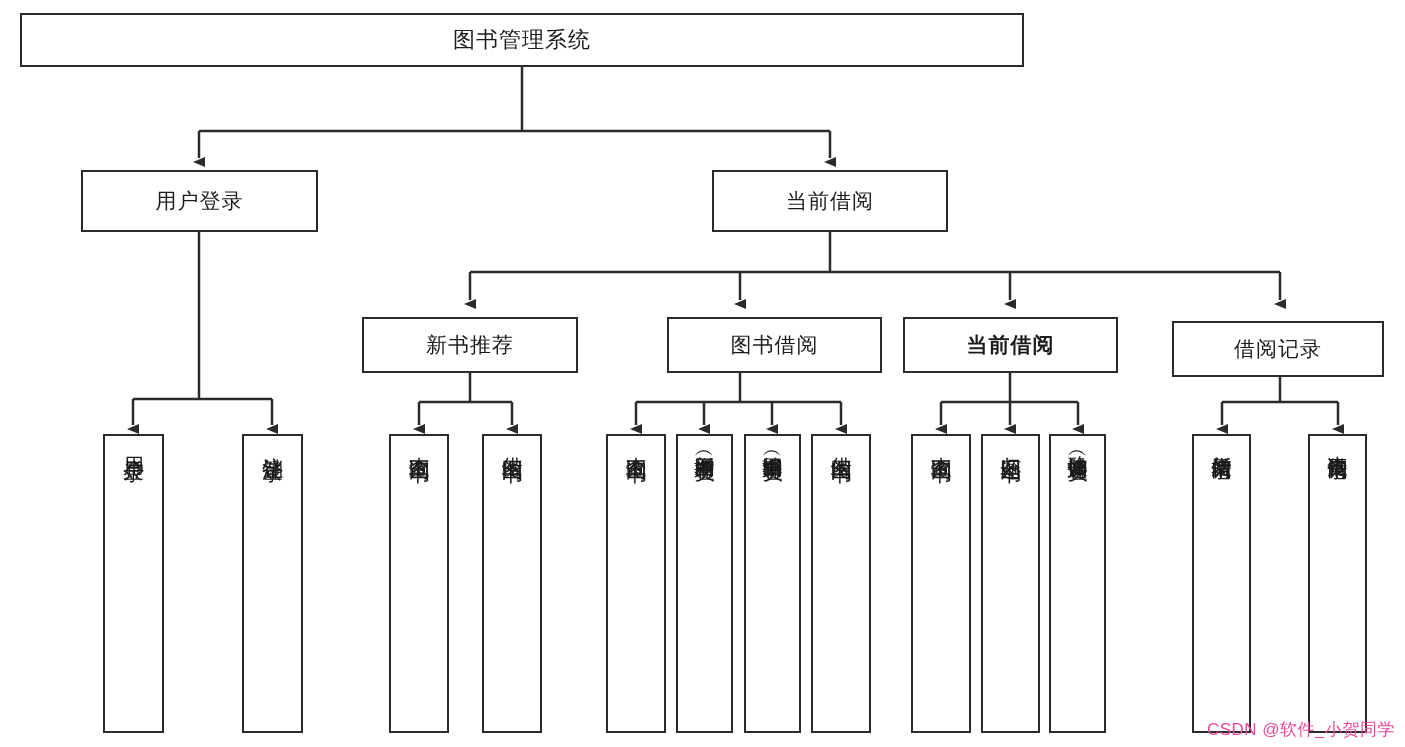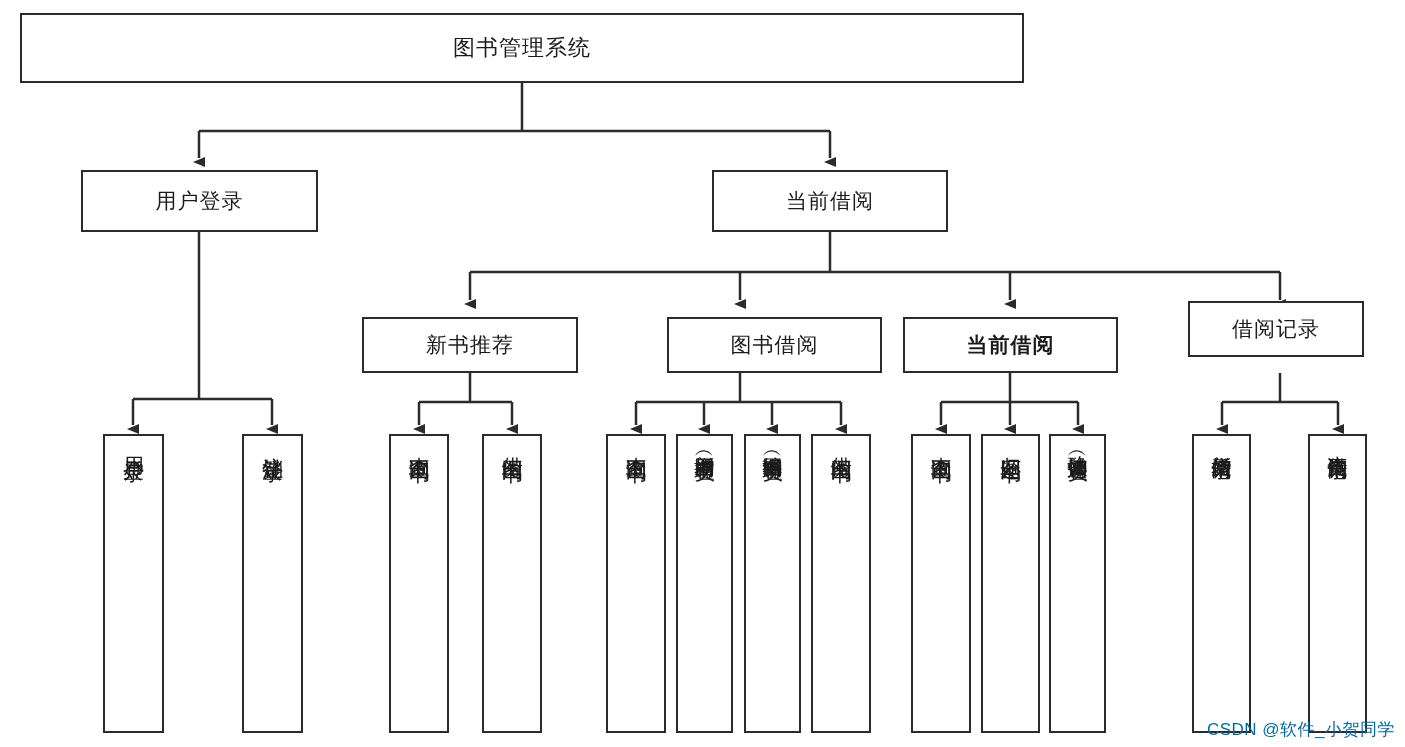--- a/index.html
+++ b/index.html
@@ -67,21 +67,21 @@
   }
   .node.v.tall .label {
     font-size: 20px;
     letter-spacing: 1px;
   }
   .watermark {
     position: absolute;
     right: 10px;
     bottom: 6px;
     font-size: 17px;
-    color: #0369a1;
+    color: #ec4899;
     letter-spacing: 0.5px;
     white-space: nowrap;
     user-select: none;
   }
 </style>
 </head>
 <body>
 
 <div id="canvas">
 
@@ -128,21 +128,21 @@
       <path d="M1010,402 L1010,425" marker-end="url(#arrow)"></path>
       <path d="M1078,402 L1078,425" marker-end="url(#arrow)"></path>
 
       <path d="M1280,373 L1280,402"></path>
       <path d="M1222,402 L1338,402"></path>
       <path d="M1222,402 L1222,425" marker-end="url(#arrow)"></path>
       <path d="M1338,402 L1338,425" marker-end="url(#arrow)"></path>
     </g>
   </svg>
 
-  <div class="node h root" style="left:20px; top:13px; width:1004px; height:70px;">
+  <div class="node h root" style="left:20px; top:13px; width:1004px; height:54px;">
     <span class="label">图书管理系统</span>
   </div>
 
   <div class="node h" style="left:81px; top:170px; width:237px; height:62px;">
     <span class="label">用户登录</span>
   </div>
 
   <div class="node h" style="left:712px; top:170px; width:236px; height:62px;">
     <span class="label">当前借阅</span>
   </div>
@@ -152,21 +152,21 @@
   </div>
 
   <div class="node h" style="left:667px; top:317px; width:215px; height:56px;">
     <span class="label">图书借阅</span>
   </div>
 
   <div class="node h" style="left:903px; top:317px; width:215px; height:56px;font-weight:bold;">
     <span class="label">当前借阅</span>
   </div>
 
-  <div class="node h" style="left:1172px; top:301px; width:176px; height:56px;margin-left:16px;">
+  <div class="node h" style="left:1172px; top:321px; width:212px; height:56px;">
     <span class="label">借阅记录</span>
   </div>
 
   <div class="node v" style="left:103px; top:434px; width:61px; height:299px;">
     <span class="label">用户登录</span>
   </div>
 
   <div class="node v" style="left:242px; top:434px; width:61px; height:299px;">
     <span class="label">注销登录</span>
   </div>

